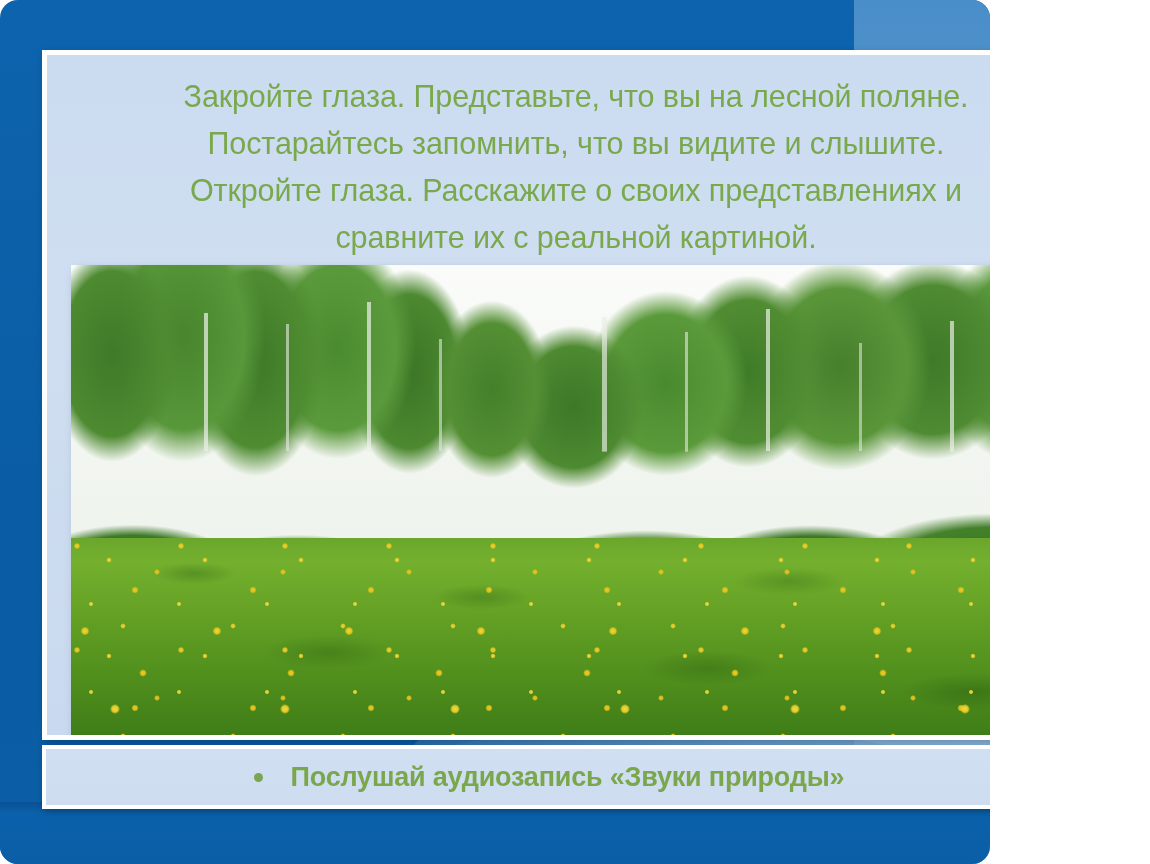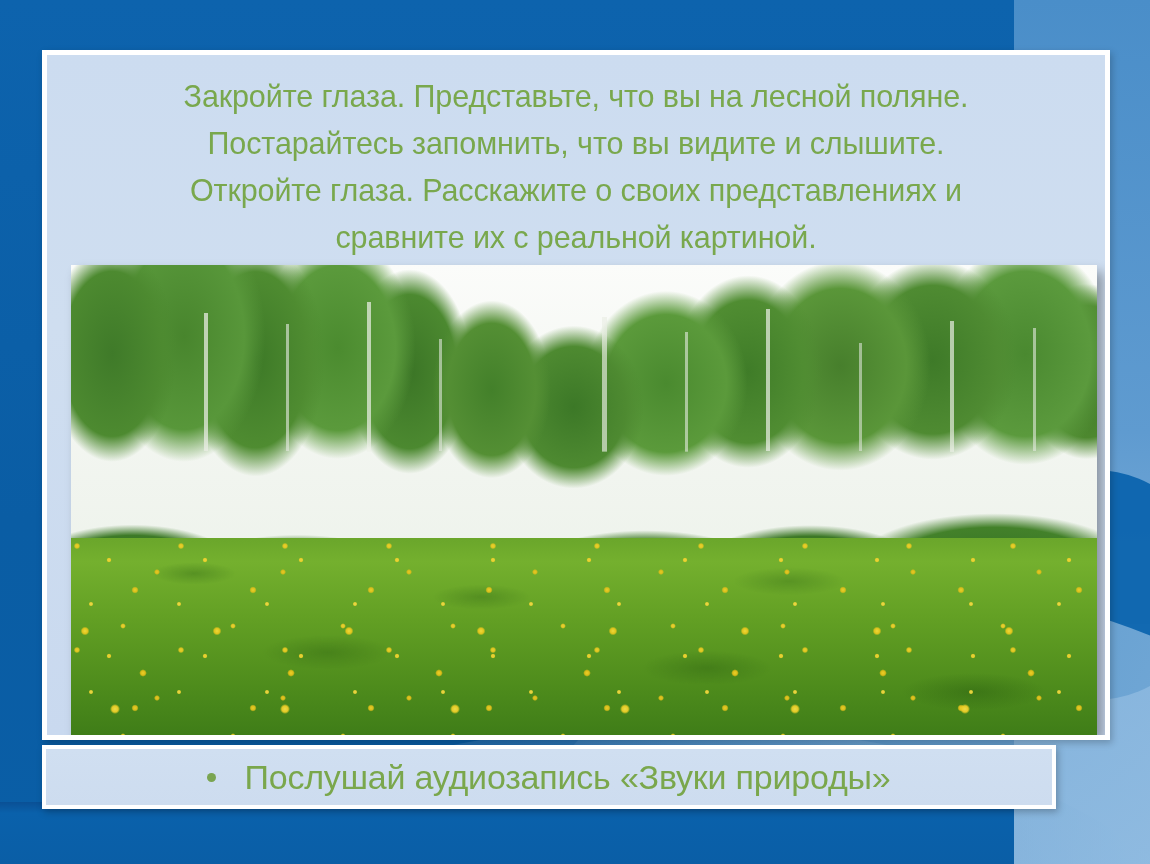--- a/index.html
+++ b/index.html
@@ -10,24 +10,25 @@
   body {
     width: 1150px;
     height: 864px;
     overflow: hidden;
     font-family: "Liberation Sans", sans-serif;
   }
 
   
   .slide {
     position: relative;
-    width: 1150px;
+    width: 990px;
     height: 864px;
     overflow: hidden;
     background: #e5e5e5;
+    border-radius: 18px;
   }
 
   
   .bg-base {
     position: absolute;
     inset: 0;
     background: linear-gradient(180deg, #0d63ad 0%, #0a5da4 60%, #0a5ea6 100%);
   }
   .bg-right-band {
     position: absolute;
@@ -287,22 +288,22 @@
   }
   .bullet-dot {
     width: 9px;
     height: 9px;
     border-radius: 50%;
     background: #7aa551;
     flex: none;
   }
   .bullet-label {
     color: #7aa74c;
-    font-size: 34px;
-    font-weight: normal;
+    font-size: 27px;
+    font-weight: bold;
     letter-spacing: -0.2px;
     white-space: nowrap;
   }
 </style>
 </head>
 <body>
 
 <div class="slide">
 
   <div class="bg-base"></div>

